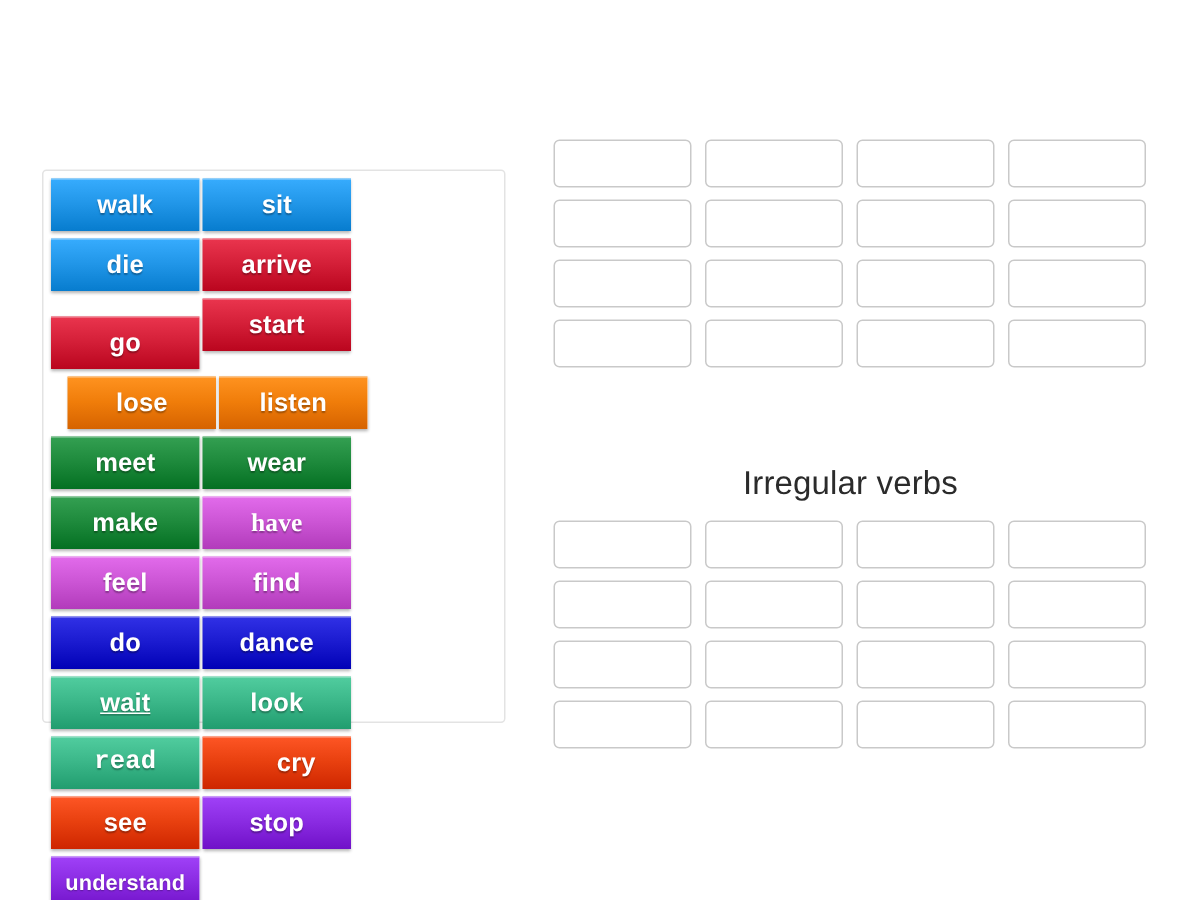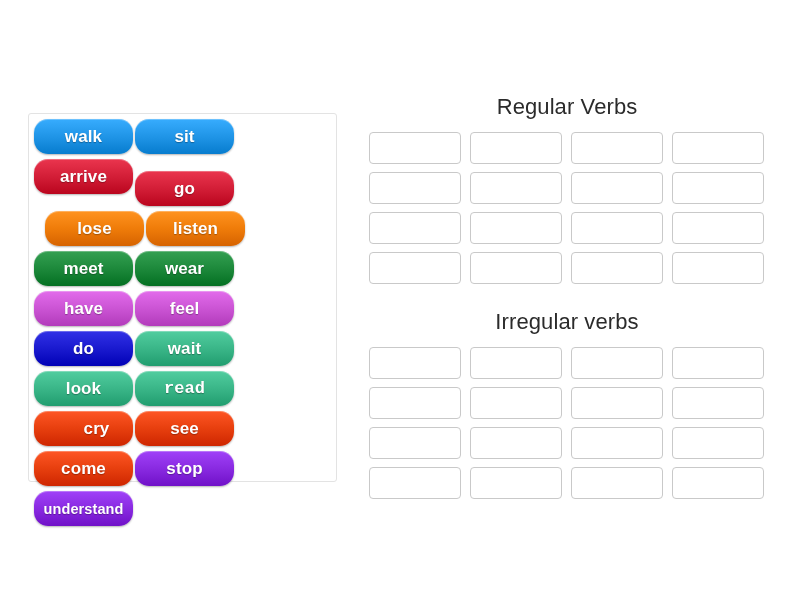--- a/index.html
+++ b/index.html
@@ -28,21 +28,21 @@
     box-sizing: border-box;
     padding: 5px 4px 4px 4px;
     display: flex;
     flex-wrap: wrap;
     align-content: flex-start;
   }
   .tile {
     width: 99px;
     height: 35px;
     margin: 0 1px 5px 1px;
-    border-radius: 14px;
+    border-radius: 0;
     box-sizing: border-box;
     display: flex;
     align-items: center;
     justify-content: center;
     color: #ffffff;
     font-size: 17px;
     font-weight: bold;
     letter-spacing: 0.1px;
     text-shadow: 0 1px 1px rgba(0,0,0,0.30);
     box-shadow: 0 1px 2px rgba(0,0,0,0.30), inset 0 1px 0 rgba(255,255,255,0.28);
@@ -86,41 +86,44 @@
     background: #ffffff;
     box-sizing: border-box;
   }
 </style>
 </head>
 <body>
 
 <div id="tile-tray">
     <div class="tile" style="background: linear-gradient(rgb(55, 172, 254) 0%, rgb(33, 150, 232) 48%, rgb(7, 124, 206) 100%);">walk</div>
     <div class="tile" style="background: linear-gradient(rgb(55, 172, 254) 0%, rgb(33, 150, 232) 48%, rgb(7, 124, 206) 100%);">sit</div>
+    <div class="tile" style="background: linear-gradient(rgb(55, 172, 254) 0%, rgb(33, 150, 232) 48%, rgb(7, 124, 206) 100%);">die</div>
     <div class="tile" style="background: linear-gradient(rgb(234, 53, 78) 0%, rgb(212, 31, 56) 48%, rgb(186, 5, 30) 100%);">arrive</div>
     <div class="tile" style="background: linear-gradient(rgb(234, 53, 78) 0%, rgb(212, 31, 56) 48%, rgb(186, 5, 30) 100%); margin-top: 12px;">go</div>
+    <div class="tile" style="background: linear-gradient(rgb(234, 53, 78) 0%, rgb(212, 31, 56) 48%, rgb(186, 5, 30) 100%);">start</div>
     <div class="tile" style="background: linear-gradient(rgb(255, 147, 32) 0%, rgb(240, 125, 10) 48%, rgb(214, 99, 0) 100%); margin-left: 12px;">lose</div>
     <div class="tile" style="background: linear-gradient(rgb(255, 147, 32) 0%, rgb(240, 125, 10) 48%, rgb(214, 99, 0) 100%);">listen</div>
     <div class="tile" style="background: linear-gradient(rgb(52, 160, 82) 0%, rgb(30, 138, 60) 48%, rgb(4, 112, 34) 100%);">meet</div>
     <div class="tile" style="background: linear-gradient(rgb(52, 160, 82) 0%, rgb(30, 138, 60) 48%, rgb(4, 112, 34) 100%);">wear</div>
-    <div class="tile" style="background: linear-gradient(rgb(226, 107, 235) 0%, rgb(204, 85, 213) 48%, rgb(178, 59, 187) 100%);">have</div>
+    <div class="tile" style="background: linear-gradient(rgb(52, 160, 82) 0%, rgb(30, 138, 60) 48%, rgb(4, 112, 34) 100%);">make</div>
+    <div class="tile" style="background: linear-gradient(rgb(226, 107, 235) 0%, rgb(204, 85, 213) 48%, rgb(178, 59, 187) 100%); font-family: Liberation Serif, serif;">have</div>
     <div class="tile" style="background: linear-gradient(rgb(226, 107, 235) 0%, rgb(204, 85, 213) 48%, rgb(178, 59, 187) 100%);">feel</div>
+    <div class="tile" style="background: linear-gradient(rgb(226, 107, 235) 0%, rgb(204, 85, 213) 48%, rgb(178, 59, 187) 100%);">find</div>
     <div class="tile" style="background: linear-gradient(rgb(49, 49, 230) 0%, rgb(27, 27, 208) 48%, rgb(1, 1, 182) 100%);">do</div>
-    <div class="tile" style="background: linear-gradient(rgb(81, 205, 159) 0%, rgb(59, 183, 137) 48%, rgb(33, 157, 111) 100%);">wait</div>
+    <div class="tile" style="background: linear-gradient(rgb(49, 49, 230) 0%, rgb(27, 27, 208) 48%, rgb(1, 1, 182) 100%);">dance</div>
+    <div class="tile" style="background: linear-gradient(rgb(81, 205, 159) 0%, rgb(59, 183, 137) 48%, rgb(33, 157, 111) 100%); text-decoration: underline;">wait</div>
     <div class="tile" style="background: linear-gradient(rgb(81, 205, 159) 0%, rgb(59, 183, 137) 48%, rgb(33, 157, 111) 100%);">look</div>
     <div class="tile" style="background: linear-gradient(rgb(81, 205, 159) 0%, rgb(59, 183, 137) 48%, rgb(33, 157, 111) 100%); font-family: Liberation Mono, monospace;">read</div>
     <div class="tile" style="background: linear-gradient(rgb(254, 86, 37) 0%, rgb(232, 64, 15) 48%, rgb(206, 38, 0) 100%); padding-left: 26px;">cry</div>
     <div class="tile" style="background: linear-gradient(rgb(254, 86, 37) 0%, rgb(232, 64, 15) 48%, rgb(206, 38, 0) 100%);">see</div>
-    <div class="tile" style="background: linear-gradient(rgb(254, 86, 37) 0%, rgb(232, 64, 15) 48%, rgb(206, 38, 0) 100%);">come</div>
     <div class="tile" style="background: linear-gradient(rgb(160, 65, 248) 0%, rgb(138, 43, 226) 48%, rgb(112, 17, 200) 100%);">stop</div>
     <div class="tile long" style="background: linear-gradient(rgb(160, 65, 248) 0%, rgb(138, 43, 226) 48%, rgb(112, 17, 200) 100%);">understand</div>
   </div>
 
 <div class="zone" id="zone-regular">
-  <h2 class="zone-title">Regular Verbs</h2>
   <div class="slot-grid">
       <div class="slot"></div>
       <div class="slot"></div>
       <div class="slot"></div>
       <div class="slot"></div>
       <div class="slot"></div>
       <div class="slot"></div>
       <div class="slot"></div>
       <div class="slot"></div>
       <div class="slot"></div>

